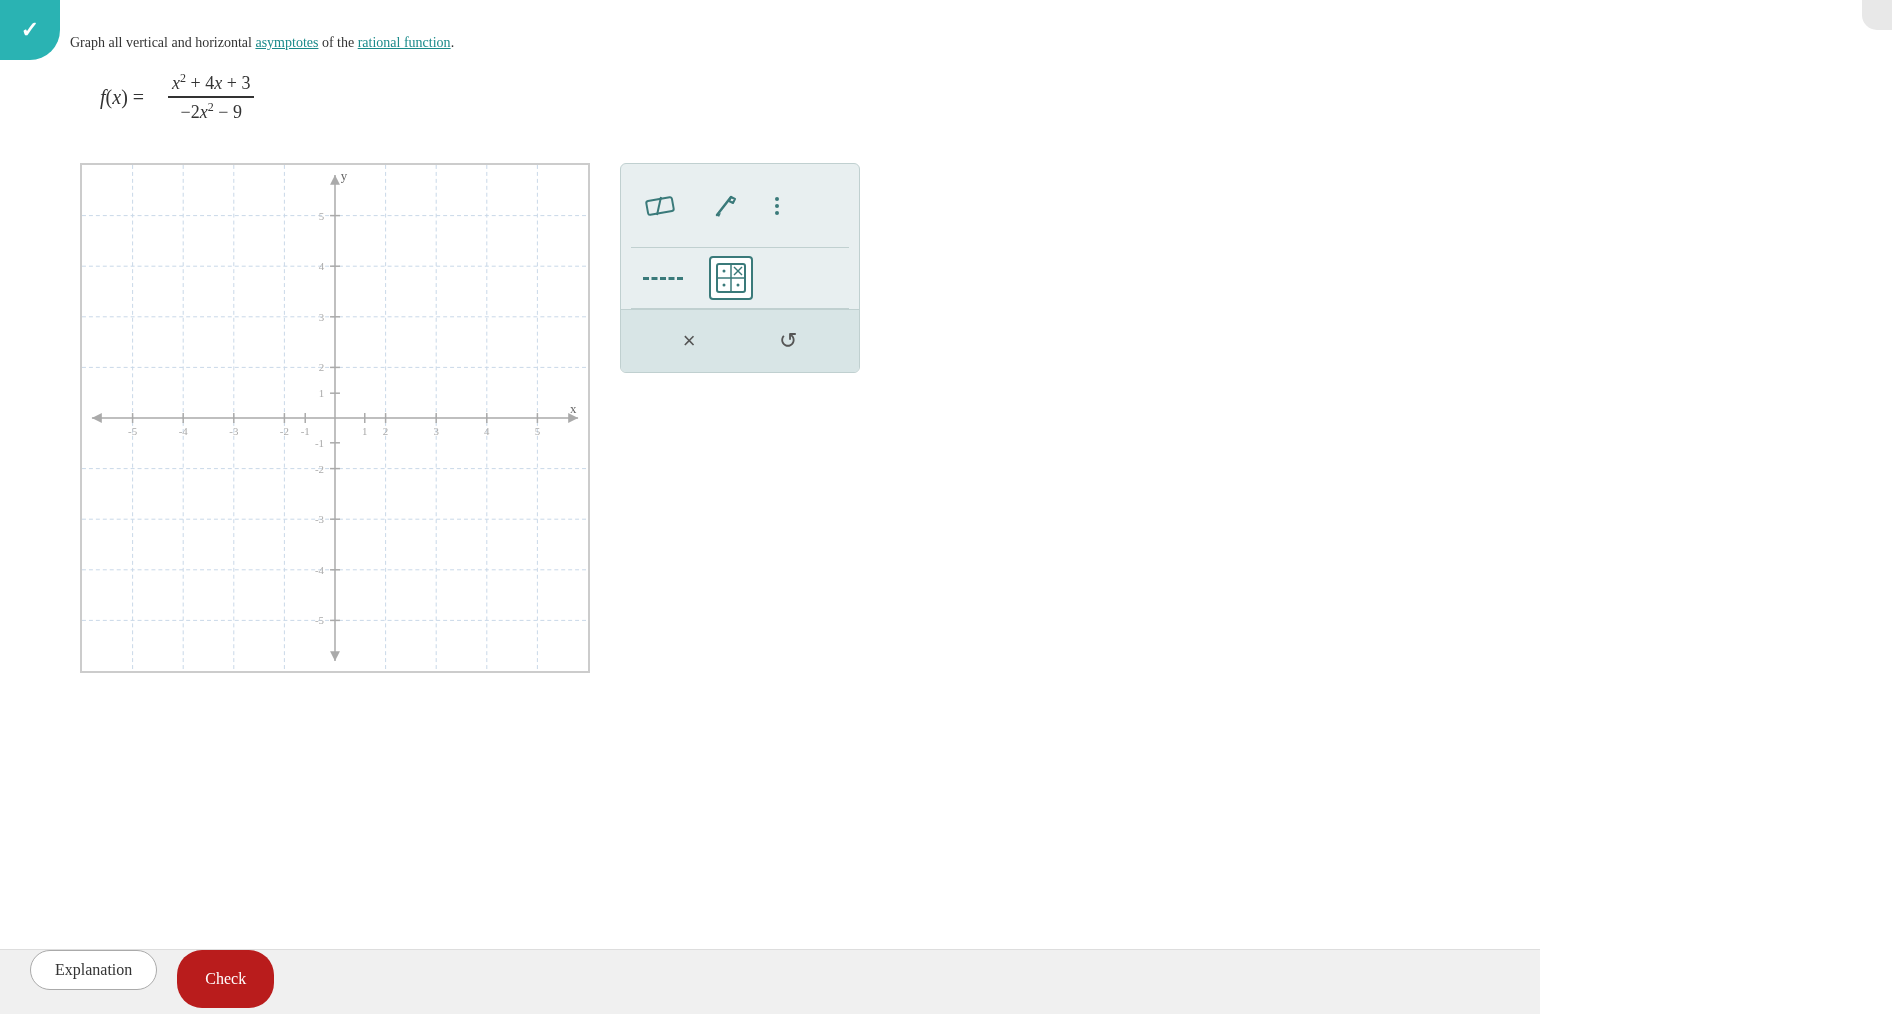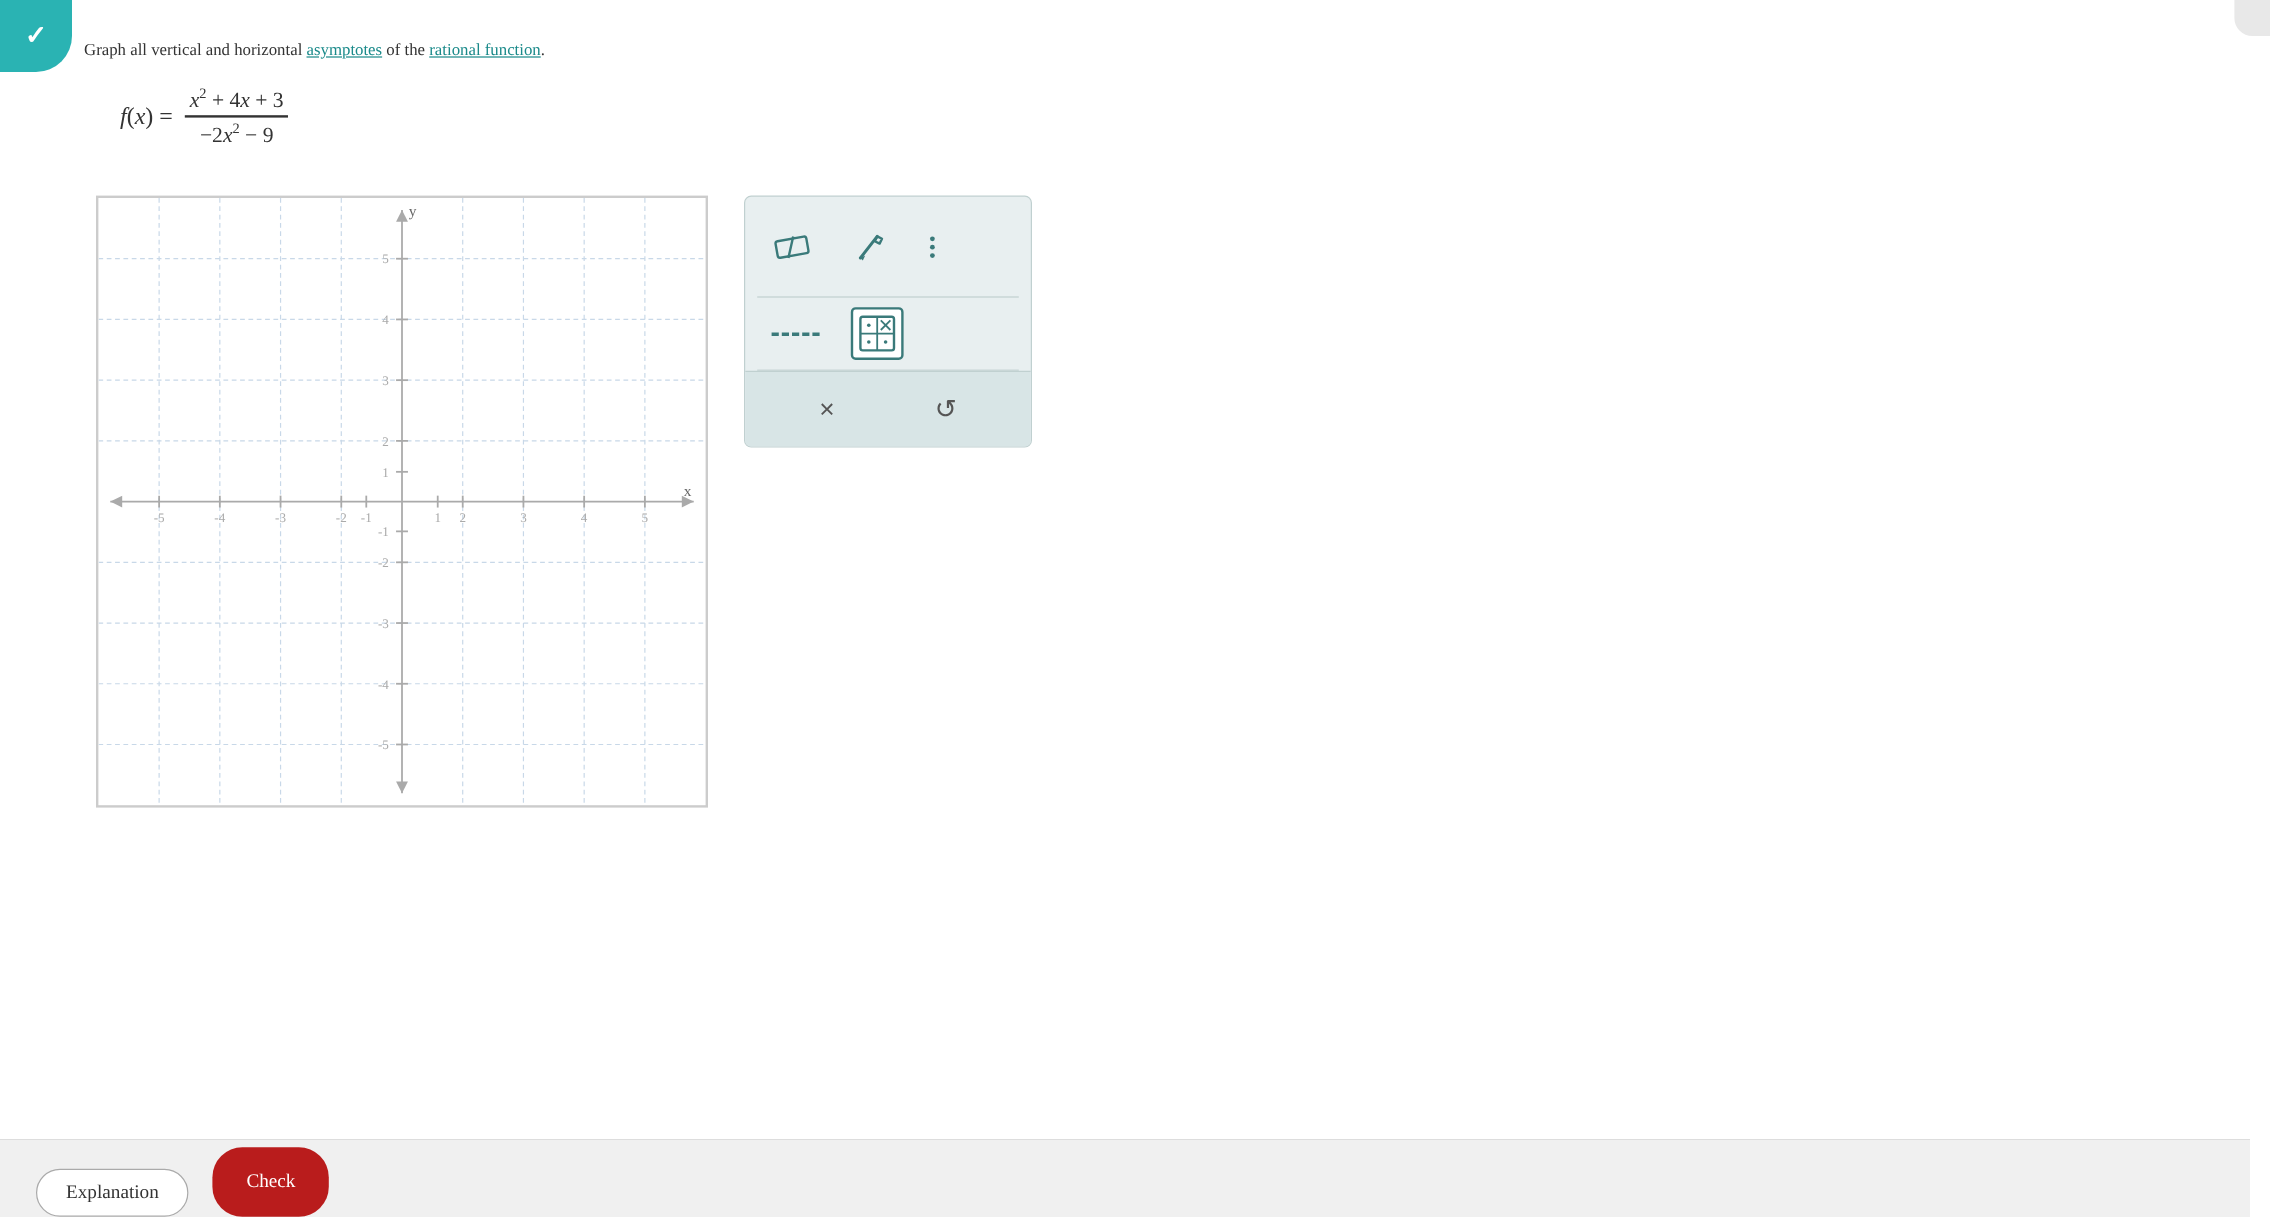--- a/index.html
+++ b/index.html
@@ -65,21 +65,21 @@
     
     .formula-area {
       margin-top: 20px;
       margin-left: 60px;
       font-size: 20px;
       color: #333;
     }
     .formula-container {
       display: inline-flex;
       align-items: center;
-      gap: 6px;
+      gap: 20px;
     }
     .fraction {
       display: inline-flex;
       flex-direction: column;
       align-items: center;
       vertical-align: middle;
       margin: 0 4px;
     }
     .fraction .numerator {
       border-bottom: 2px solid #333;
@@ -238,26 +238,26 @@
       color: #555;
       padding: 6px 14px;
       border-radius: 4px;
     }
 
     
     .bottom-bar {
       position: fixed;
       bottom: 0;
       left: 0;
-      width: 1875px;
+      width: 1540px;
       height: 65px;
       background: #f0f0f0;
       border-top: 1px solid #ddd;
       display: flex;
-      align-items: flex-end;
+      align-items: flex-start;
       padding: 0 30px;
       gap: 20px;
     }
 
     .btn-explanation {
       background: #fff;
       border: 1.5px solid #aaa;
       border-radius: 25px;
       padding: 10px 24px;
       font-size: 16px;

